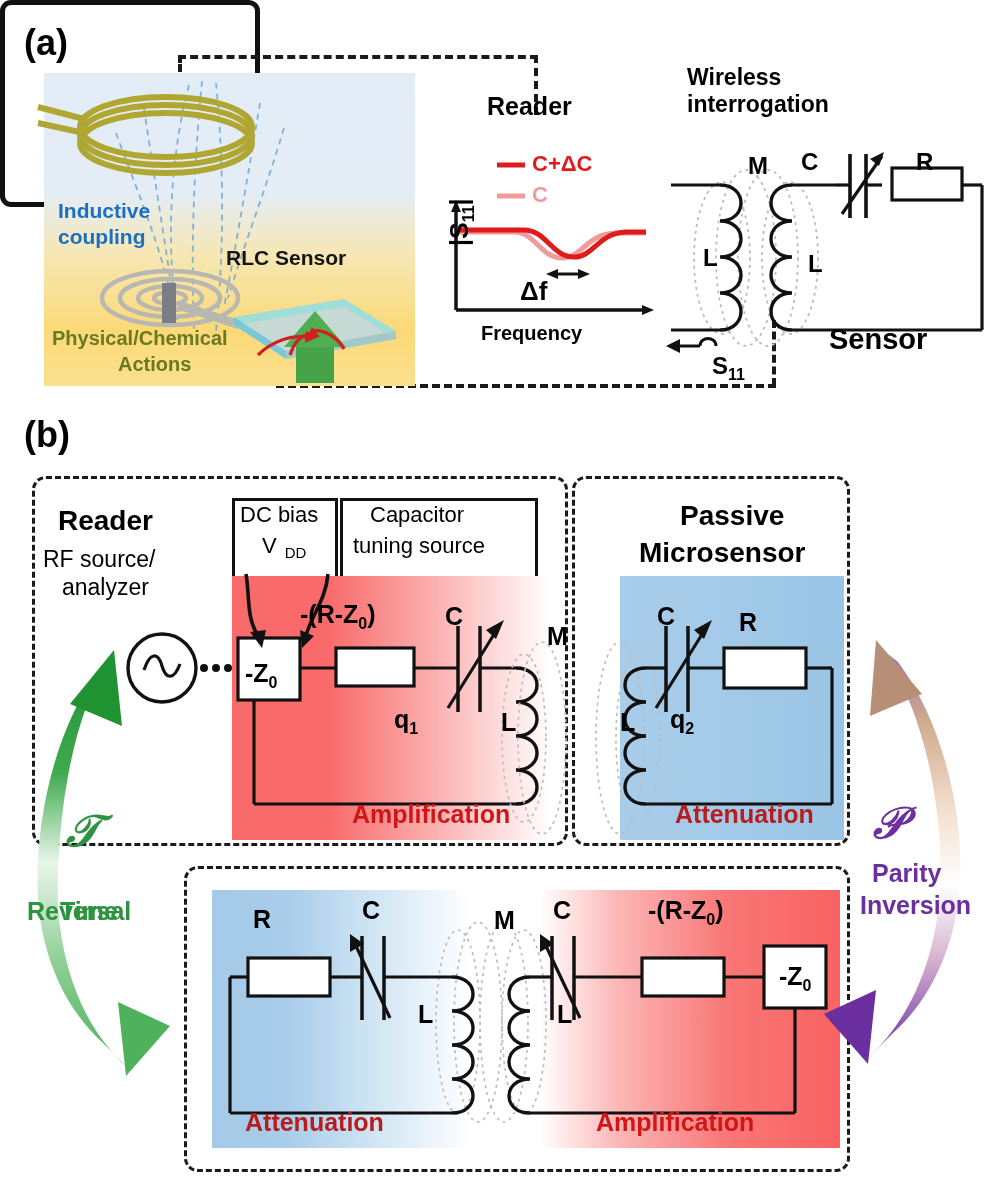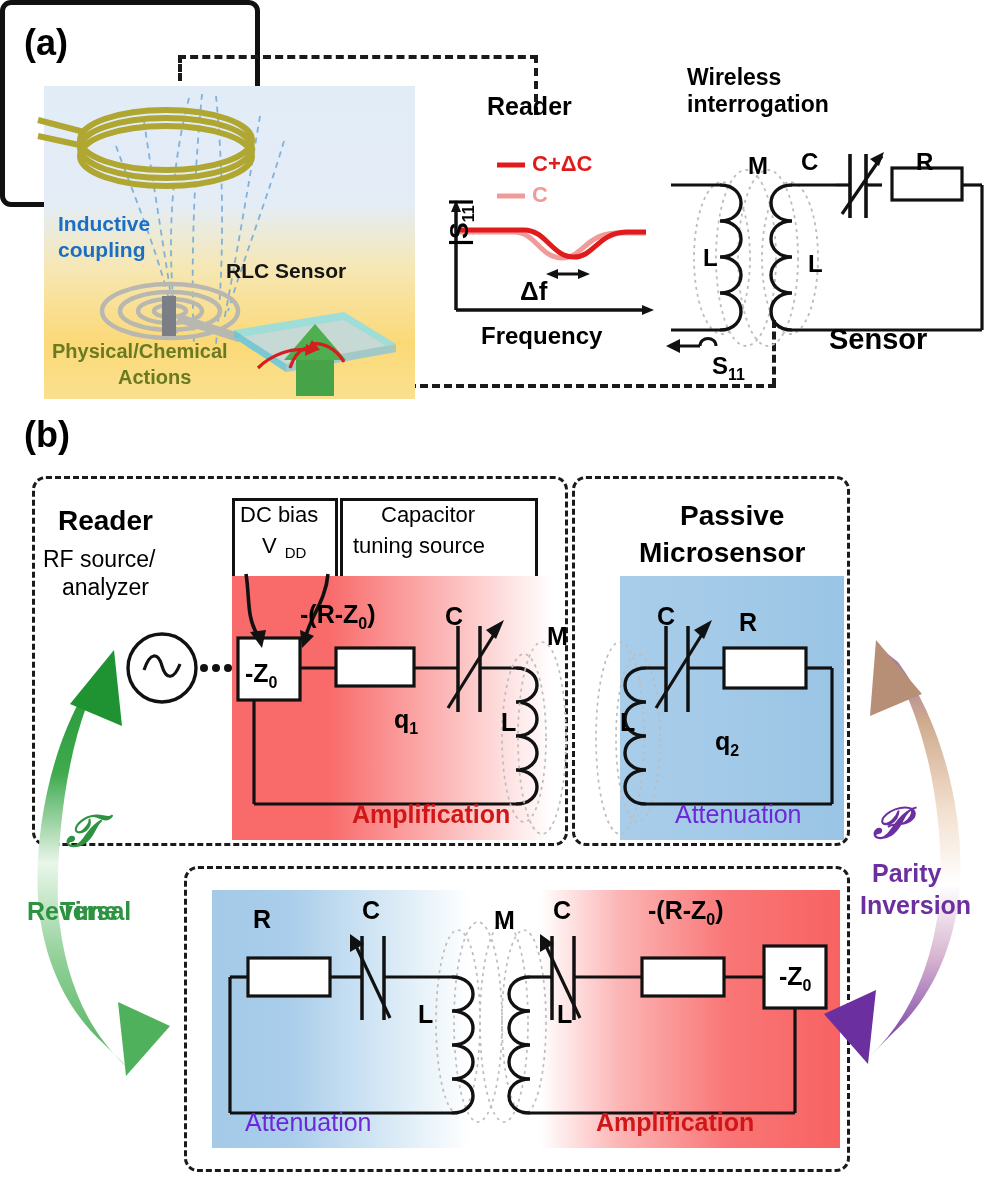--- a/index.html
+++ b/index.html
@@ -5,21 +5,21 @@
   html,body{margin:0;padding:0;background:#fff;}
   body{width:987px;height:1183px;position:relative;
        font-family:"Liberation Sans",sans-serif;overflow:hidden;}
   .abs{position:absolute;}
 
   
   .panel-letter{font-size:36px;font-weight:bold;color:#000;}
 
   
   #illus{left:44px;top:73px;width:371px;height:313px;
-     background:linear-gradient(to bottom,#e2ecf7 0%,#e4edf6 38%,#f6e7b4 58%,#fbd977 82%,#fae08f 100%);margin-top:13px;}
+     background:linear-gradient(to bottom,#e2ecf7 0%,#e4edf6 38%,#f6e7b4 58%,#fbd977 82%,#fae08f 100%);}
   .illus-txt{position:absolute;font-weight:bold;white-space:nowrap;}
 
   
   .dash-seg{position:absolute;}
   .dash-h{border-top:4px dashed #1a1a1a;}
   .dash-v{border-left:4px dashed #1a1a1a;}
 
   
   #readerBoxA{left:421px;top:151px;width:250px;height:197px;
      border:5px solid #111;border-radius:11px;background:#fff;}
@@ -28,21 +28,21 @@
   .t{position:absolute;white-space:nowrap;color:#000;}
   .bold{font-weight:bold;}
 
   
   .dashbox{position:absolute;border:3px dashed #1a1a1a;border-radius:14px;}
 
   
   .zoneRedR{background:linear-gradient(to right,#f96a6a 0%,#f96a6a 34%,#fbb0b0 62%,#ffffff 100%);}
 
   .cap-red{color:#cf1717;font-weight:bold;}
-  .cap-blue{color:#6d28d9;font-weight:normal;}
+  .cap-blue{color:#b91c1c;font-weight:bold;}
 
   
   .wbox{position:absolute;background:#fff;border:3px solid #111;}
 
   svg{position:absolute;overflow:visible;}
   .stk{stroke:#111;fill:none;}
 </style>
 </head>
 <body>
 
@@ -133,21 +133,21 @@
   <path d="M20 32 L74 32 C96 32 100 58 122 58 C142 58 146 34 176 33 L206 33" stroke="#f09a9a" stroke-width="5" fill="none"></path>
   <path d="M20 30 L84 30 C106 30 112 57 134 57 C154 57 158 33 186 32 L206 32" stroke="#e01b1b" stroke-width="5" fill="none"></path>
   <g stroke="#111" stroke-width="3" fill="none">
     <line x1="112" y1="74" x2="144" y2="74"></line>
   </g>
   <polygon points="106,74 118,69 118,79" fill="#111"></polygon>
   <polygon points="150,74 138,69 138,79" fill="#111"></polygon>
 </svg>
 <div class="t bold" style="left:445px;top:246px;font-size:25px;transform:rotate(-90deg);transform-origin:left top;"><span>|S</span><sub style="font-size:16px;">11</sub><span>|</span></div>
 <div class="t bold" style="left:520px;top:276px;font-size:26px;">Δf</div>
-<div class="t bold" style="left:481px;top:322px;font-size:24px;">Frequency</div>
+<div class="t bold" style="left:481px;top:322px;font-size:20px;">Frequency</div>
 
 <div class="t bold" style="left:687px;top:64px;font-size:23px;text-align:center;">Wireless</div>
 <div class="t bold" style="left:687px;top:91px;font-size:23px;">interrogation</div>
 
 <svg style="left:660px;top:140px;" width="330" height="230">
 
   <g stroke="#bdbdbd" stroke-width="1.8" fill="none" stroke-dasharray="3 4">
     <ellipse cx="62" cy="118" rx="28" ry="76"></ellipse>
     <ellipse cx="86" cy="118" rx="30" ry="88"></ellipse>
     <ellipse cx="108" cy="118" rx="30" ry="88"></ellipse>
@@ -196,21 +196,21 @@
 
 <div class="t bold" style="left:58px;top:505px;font-size:28px;">Reader</div>
 <div class="t" style="left:43px;top:546px;font-size:23px;">RF source/</div>
 <div class="t" style="left:62px;top:574px;font-size:23px;">analyzer</div>
 
 <div class="wbox" style="left:232px;top:498px;width:100px;height:75px;"></div>
 <div class="t" style="left:240px;top:502px;font-size:22px;">DC bias</div>
 <div class="t" style="left:262px;top:533px;font-size:22px;"><span>V</span><sub style="font-size:15px;margin-left:8px;">DD</sub></div>
 
 <div class="wbox" style="left:340px;top:498px;width:192px;height:75px;"></div>
-<div class="t" style="left:381px;top:502px;font-size:22px;">Capacitor</div>
+<div class="t" style="left:370px;top:502px;font-size:22px;">Capacitor</div>
 <div class="t" style="left:353px;top:533px;font-size:22px;">tuning source</div>
 
 <div class="abs zoneRedR" style="left:232px;top:706px;width:320px;height:0;"></div>
 <div class="abs zoneRedR" style="left:232px;top:705px;width:320px;height:0;"></div>
 <div class="abs" style="left:232px;top:576px;width:320px;height:264px;
             background:linear-gradient(to right,#f96a6a 0%,#f96a6a 30%,#fcb4b4 65%,#ffffff 100%);"></div>
 
 <div class="abs" style="left:620px;top:576px;width:224px;height:264px;
             background:linear-gradient(to right,#a8cdea 0%,#a3caE8 45%,#9ac4e5 100%);"></div>
 
@@ -281,21 +281,21 @@
   <polygon points="152,24 134,34 144,43" fill="#111"></polygon>
 
   <rect x="164" y="52" width="82" height="40" fill="#fff" stroke="#111" stroke-width="3.2"></rect>
   <line class="stk" x1="246" y1="72" x2="272" y2="72" stroke-width="3.2"></line>
   <line class="stk" x1="272" y1="72" x2="272" y2="208" stroke-width="3.2"></line>
   <line class="stk" x1="272" y1="208" x2="86" y2="208" stroke-width="3.2"></line>
 </svg>
 <div class="t bold" style="left:657px;top:602px;font-size:25px;">C</div>
 <div class="t bold" style="left:739px;top:608px;font-size:25px;">R</div>
 <div class="t bold" style="left:620px;top:708px;font-size:25px;">L</div>
-<div class="t bold" style="left:670px;top:727px;font-size:25px;margin-left:45px;"><span>q</span><sub style="font-size:16px;">2</sub></div>
+<div class="t bold" style="left:670px;top:705px;font-size:25px;"><span>q</span><sub style="font-size:16px;">2</sub></div>
 <div class="t bold cap-blue" style="left:675px;top:800px;font-size:25px;">Attenuation</div>
 
 <div class="abs" style="left:212px;top:890px;width:258px;height:258px;
             background:linear-gradient(to right,#a4cae8 0%,#a9cdea 30%,#d9eaf6 70%,#ffffff 100%);"></div>
 <div class="abs" style="left:540px;top:890px;width:300px;height:258px;
             background:linear-gradient(to right,#ffffff 0%,#fcb6b6 26%,#f97777 62%,#f86262 100%);"></div>
 
 <svg style="left:212px;top:890px;" width="630" height="258">
 
   <g stroke="#bdbdbd" stroke-width="1.7" fill="none" stroke-dasharray="3 4">

